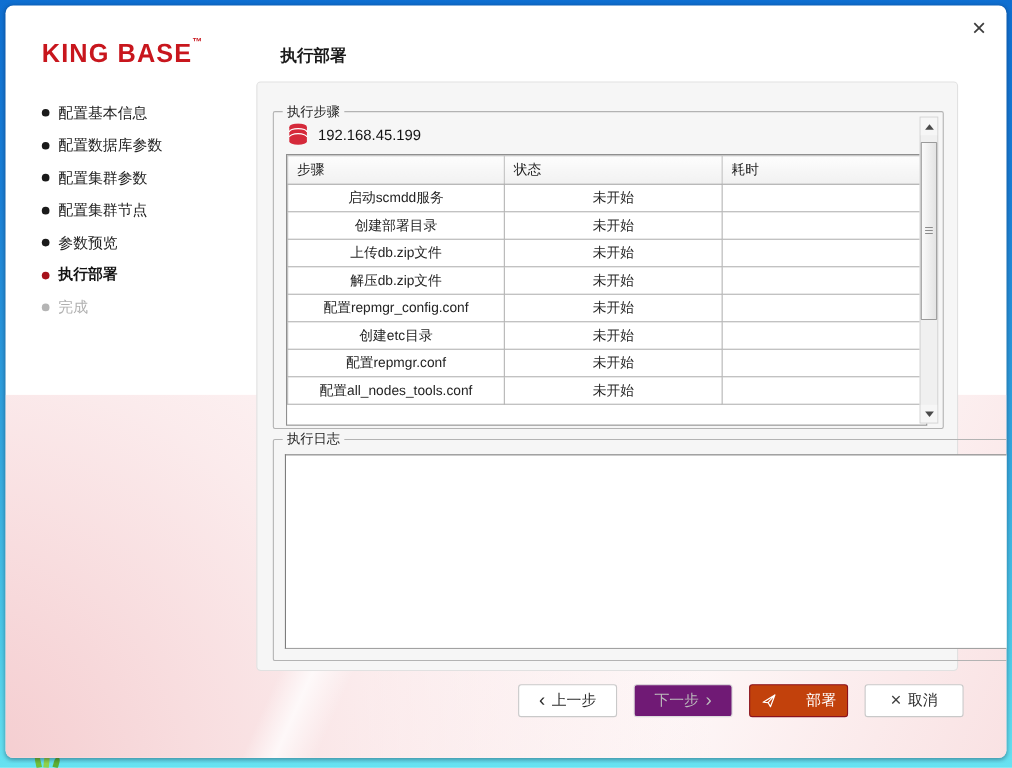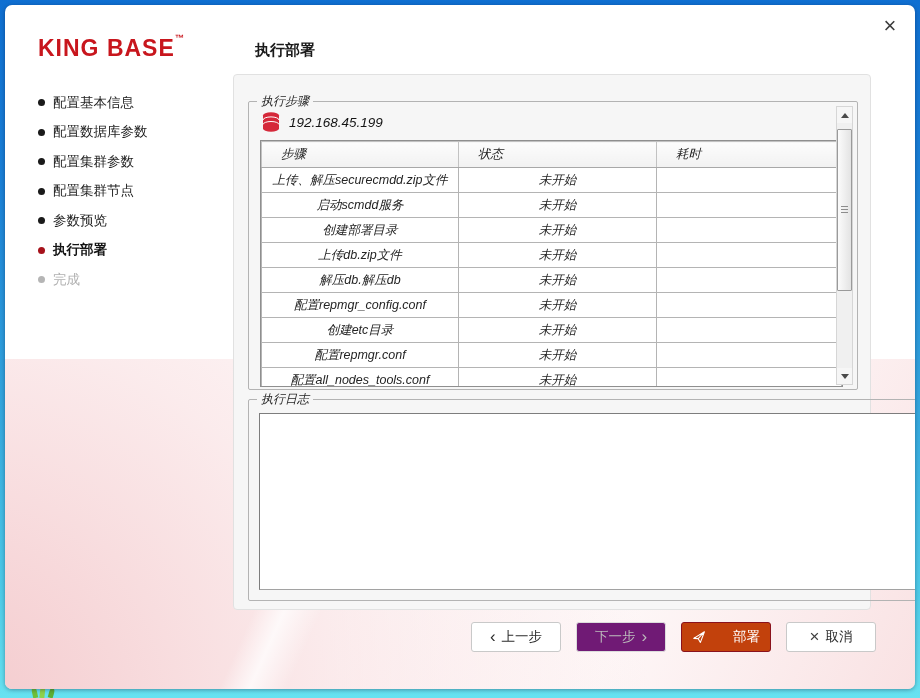--- a/index.html
+++ b/index.html
@@ -50,40 +50,40 @@
   .step-item.disabled .bullet { background:#b5b5b5; }
   .step-item.disabled .step-label { color:#b0b0b0;text-align:right; }
 
   
   .page-title { position:absolute; left:250px; top:36px; font-size:15px; font-weight:600; color:#1a1a1a; }
 
   .panel {
     position:absolute; left:228px; top:69px; width:638px; height:536px;
     background:#f6f6f6; border:1px solid #e1e1e1; border-radius:4px;
   }
-  .groupbox { position:absolute; border:1px solid #b3b3b3; border-radius:2px;font-style:italic; }
+  .groupbox { position:absolute; border:1px solid #b3b3b3; border-radius:2px; }
   .groupbox .legend {
     position:absolute; top:-8px; left:8px; padding:0 4px;
     font-size:12px; color:#262626; background:#f6f6f6; line-height:14px;
   }
   .gb-steps { left:14px; top:26px; width:610px; height:289px; }
   .gb-log   { left:14px; top:324px; width:694px; height:202px; }
 
   .host-row { position:absolute; left:13px; top:10px; display:flex; align-items:center; }
   .db-icon { width:18px; height:20px; }
   .host-ip { margin-left:9px; font-size:13.5px; color:#141414; }
 
   .table-wrap {
     position:absolute; left:11px; top:38px; width:583px; height:247px;
     overflow:hidden; border:1px solid #8f8f8f; background:#fff;
   }
   table.steps-table { border-collapse:collapse; width:100%; table-layout:fixed; }
   .steps-table th, .steps-table td { border:1px solid #b4b4b4; font-weight:400; }
   .steps-table th {
-    height:26px; text-align:left; padding-left:19px; font-size:12.5px; color:#1e1e1e;
+    height:26px; text-align:left; padding-left:8px; font-size:12.5px; color:#1e1e1e;
     background:linear-gradient(180deg,#fdfdfd,#f1f1f1);
     border-color:#c2c2c2; border-bottom-color:#a8a8a8;
   }
   .steps-table td { height:25px; text-align:center; font-size:12.5px; color:#242424; background:#fff; }
   .steps-table th:nth-child(1), .steps-table td:nth-child(1){ width:197px; }
   .steps-table th:nth-child(2), .steps-table td:nth-child(2){ width:198px; }
 
   
   .vscroll {
     position:absolute; top:4px; right:4px; bottom:4px; width:17px;
@@ -200,41 +200,36 @@
         <table class="steps-table">
           <thead>
               <tr>
                 <th>步骤</th>
                 <th>状态</th>
                 <th>耗时</th>
               </tr>
             </thead>
           <tbody>
               <tr>
-                <td>上传、解压securecmdd.zip文件</td>
-                <td>未开始</td>
-                <td></td>
-              </tr>
-              <tr>
                 <td>启动scmdd服务</td>
                 <td>未开始</td>
                 <td></td>
               </tr>
               <tr>
                 <td>创建部署目录</td>
                 <td>未开始</td>
                 <td></td>
               </tr>
               <tr>
                 <td>上传db.zip文件</td>
                 <td>未开始</td>
                 <td></td>
               </tr>
               <tr>
-                <td>解压db.解压db</td>
+                <td>解压db.zip文件</td>
                 <td>未开始</td>
                 <td></td>
               </tr>
               <tr>
                 <td>配置repmgr_config.conf</td>
                 <td>未开始</td>
                 <td></td>
               </tr>
               <tr>
                 <td>创建etc目录</td>

